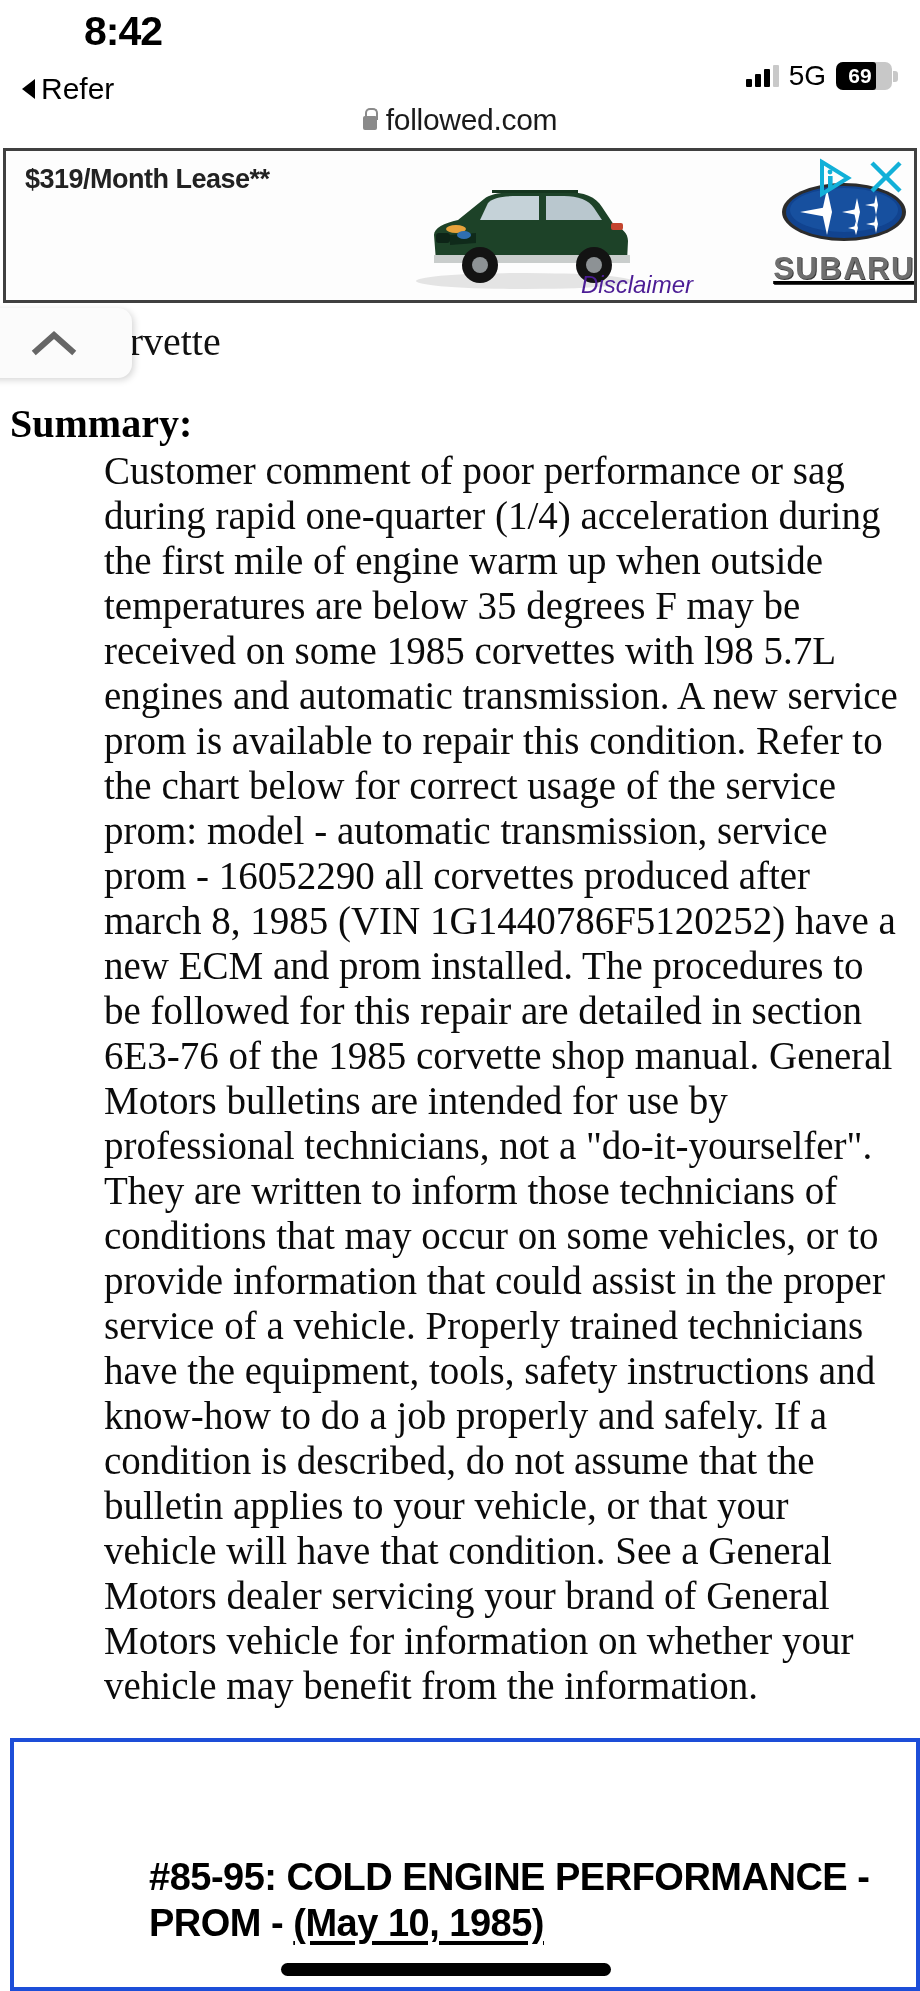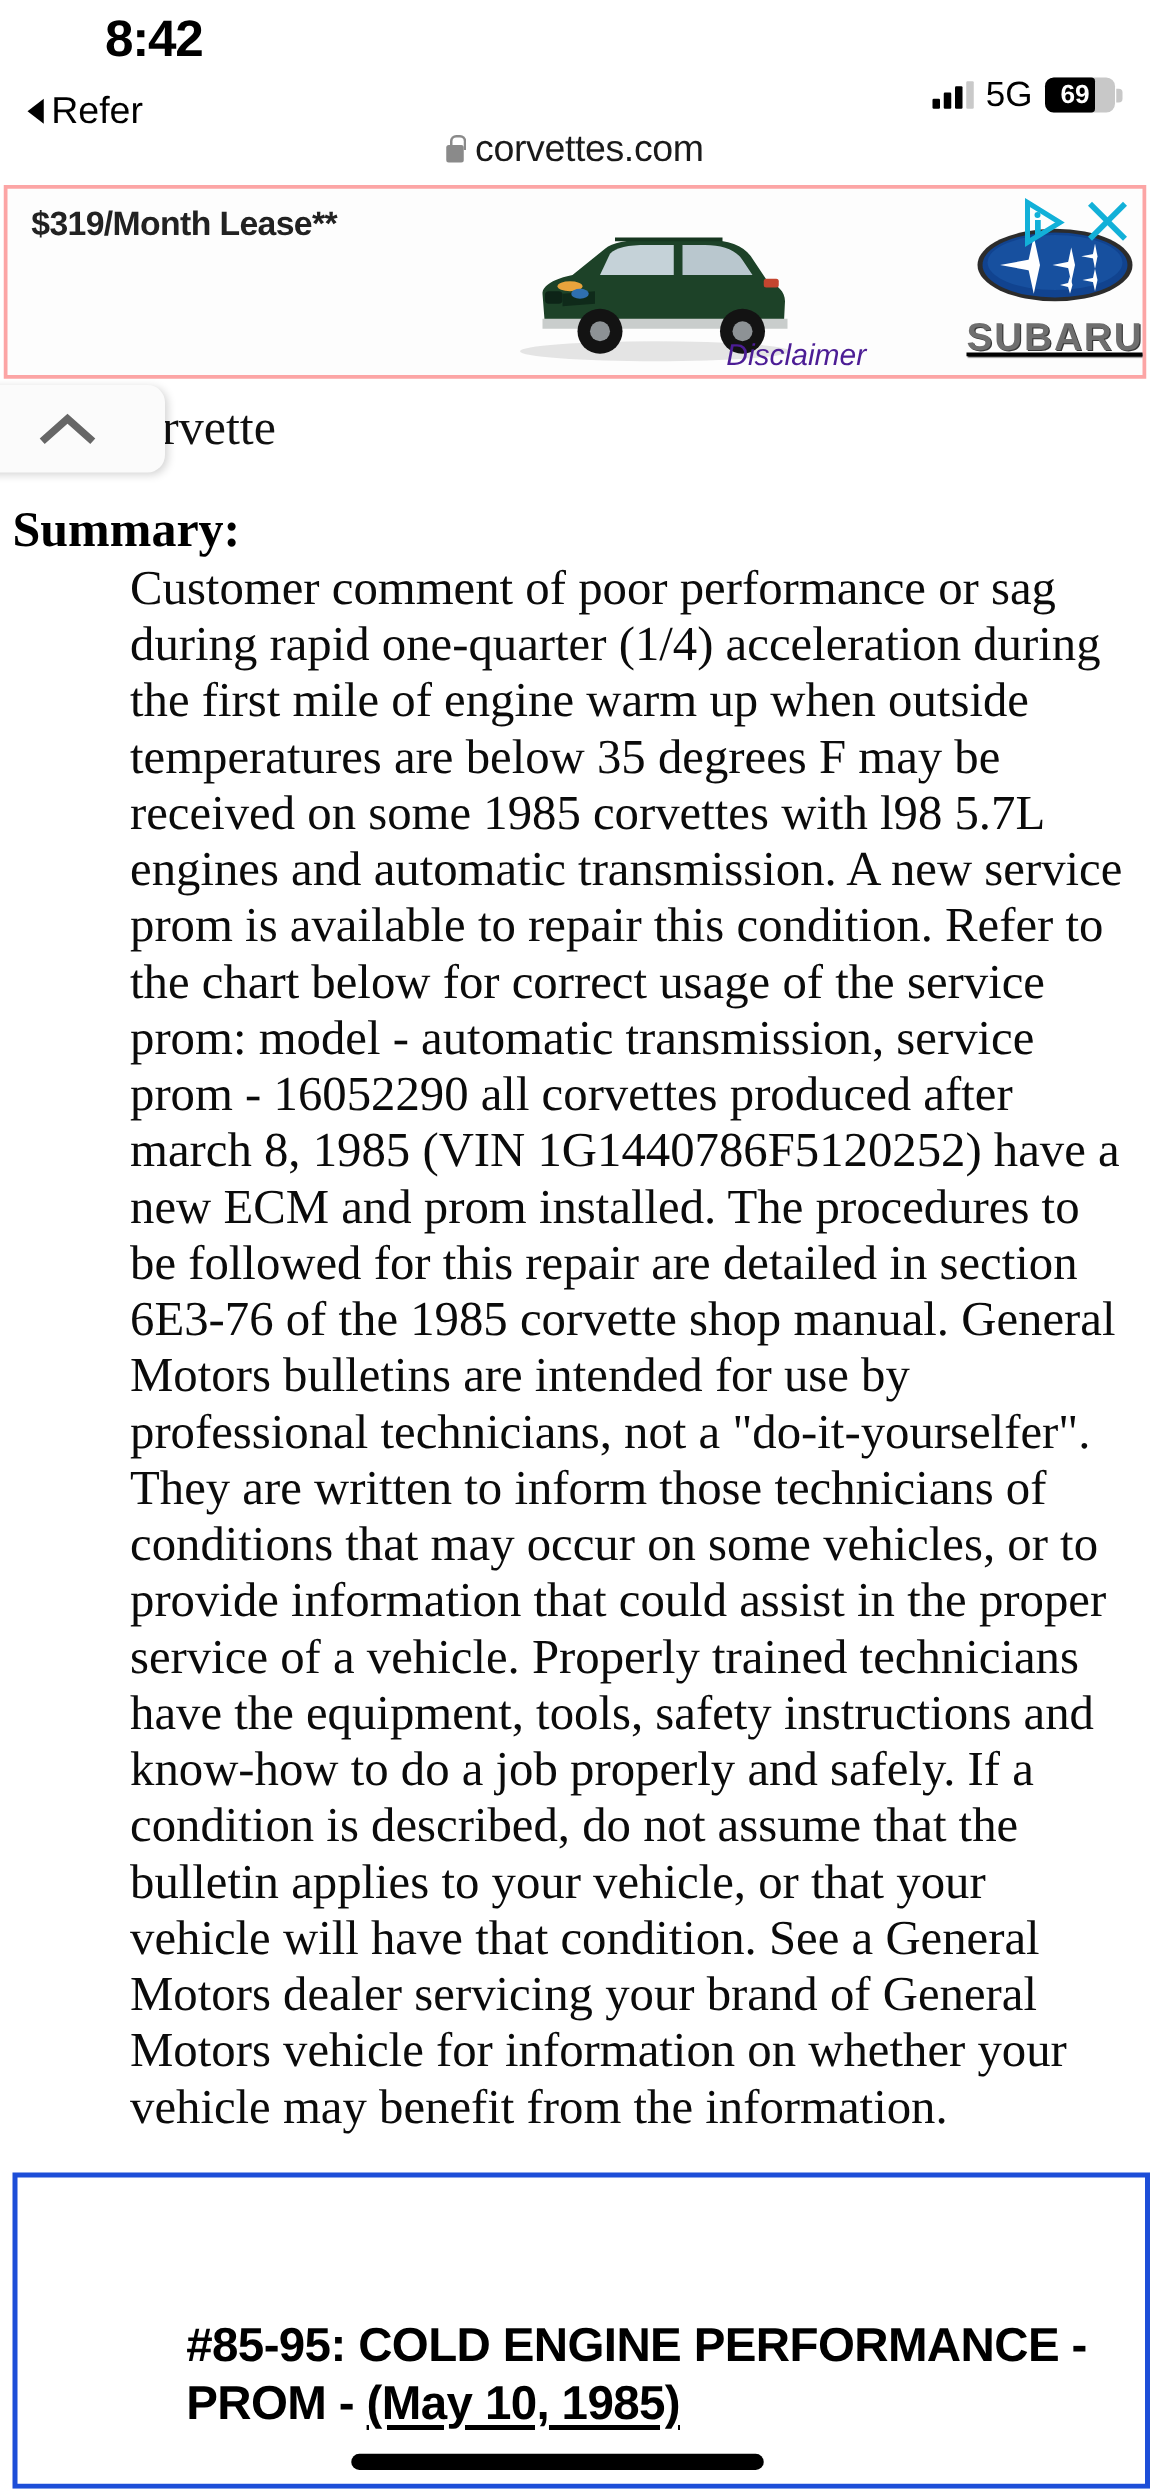--- a/index.html
+++ b/index.html
@@ -145,21 +145,21 @@
     letter-spacing: -0.3px;
   }
 
   
   .ad {
     position: absolute;
     left: 3px; top: 148px;
     width: 914px;
     height: 155px;
     background: #fdfdfd;
-    border: 3px solid #fca5a5;
+    border: 3px solid #404040;
     overflow: hidden;
   }
   .ad-price {
     position: absolute;
     left: 19px; top: 13px;
     font-size: 27px;
     font-weight: 700;
     color: #222;
     letter-spacing: -0.5px;
   }
@@ -331,21 +331,21 @@
     </div>
   </div>
 
   <div class="back-app">
     <span class="back-tri"></span>
     <span>Refer</span>
   </div>
 
   <div class="urlbar">
     <span class="lock"></span>
-    <span class="url-text">corvettes.com</span>
+    <span class="url-text">followed.com</span>
   </div>
 
   <div class="ad">
     <div class="ad-price">$319/Month Lease**</div>
 
     <svg class="car" viewBox="0 0 235 118">
       <ellipse cx="118" cy="108" rx="108" ry="8" fill="#e4e4e4"></ellipse>
       <path d="M30 88 L28 62 C28 55 38 50 52 47 L78 26 C84 21 95 19 112 19 L160 19 C178 19 190 24 196 34 L208 52 C216 55 222 60 222 68 L221 88 Z" fill="#1d4228"></path>
       <path d="M82 30 C87 25 96 23 112 23 L133 23 L133 47 L74 47 Z" fill="#c5d2d8"></path>
       <path d="M140 23 L158 23 C172 23 183 27 188 35 L196 47 L140 47 Z" fill="#b9c7ce"></path>

